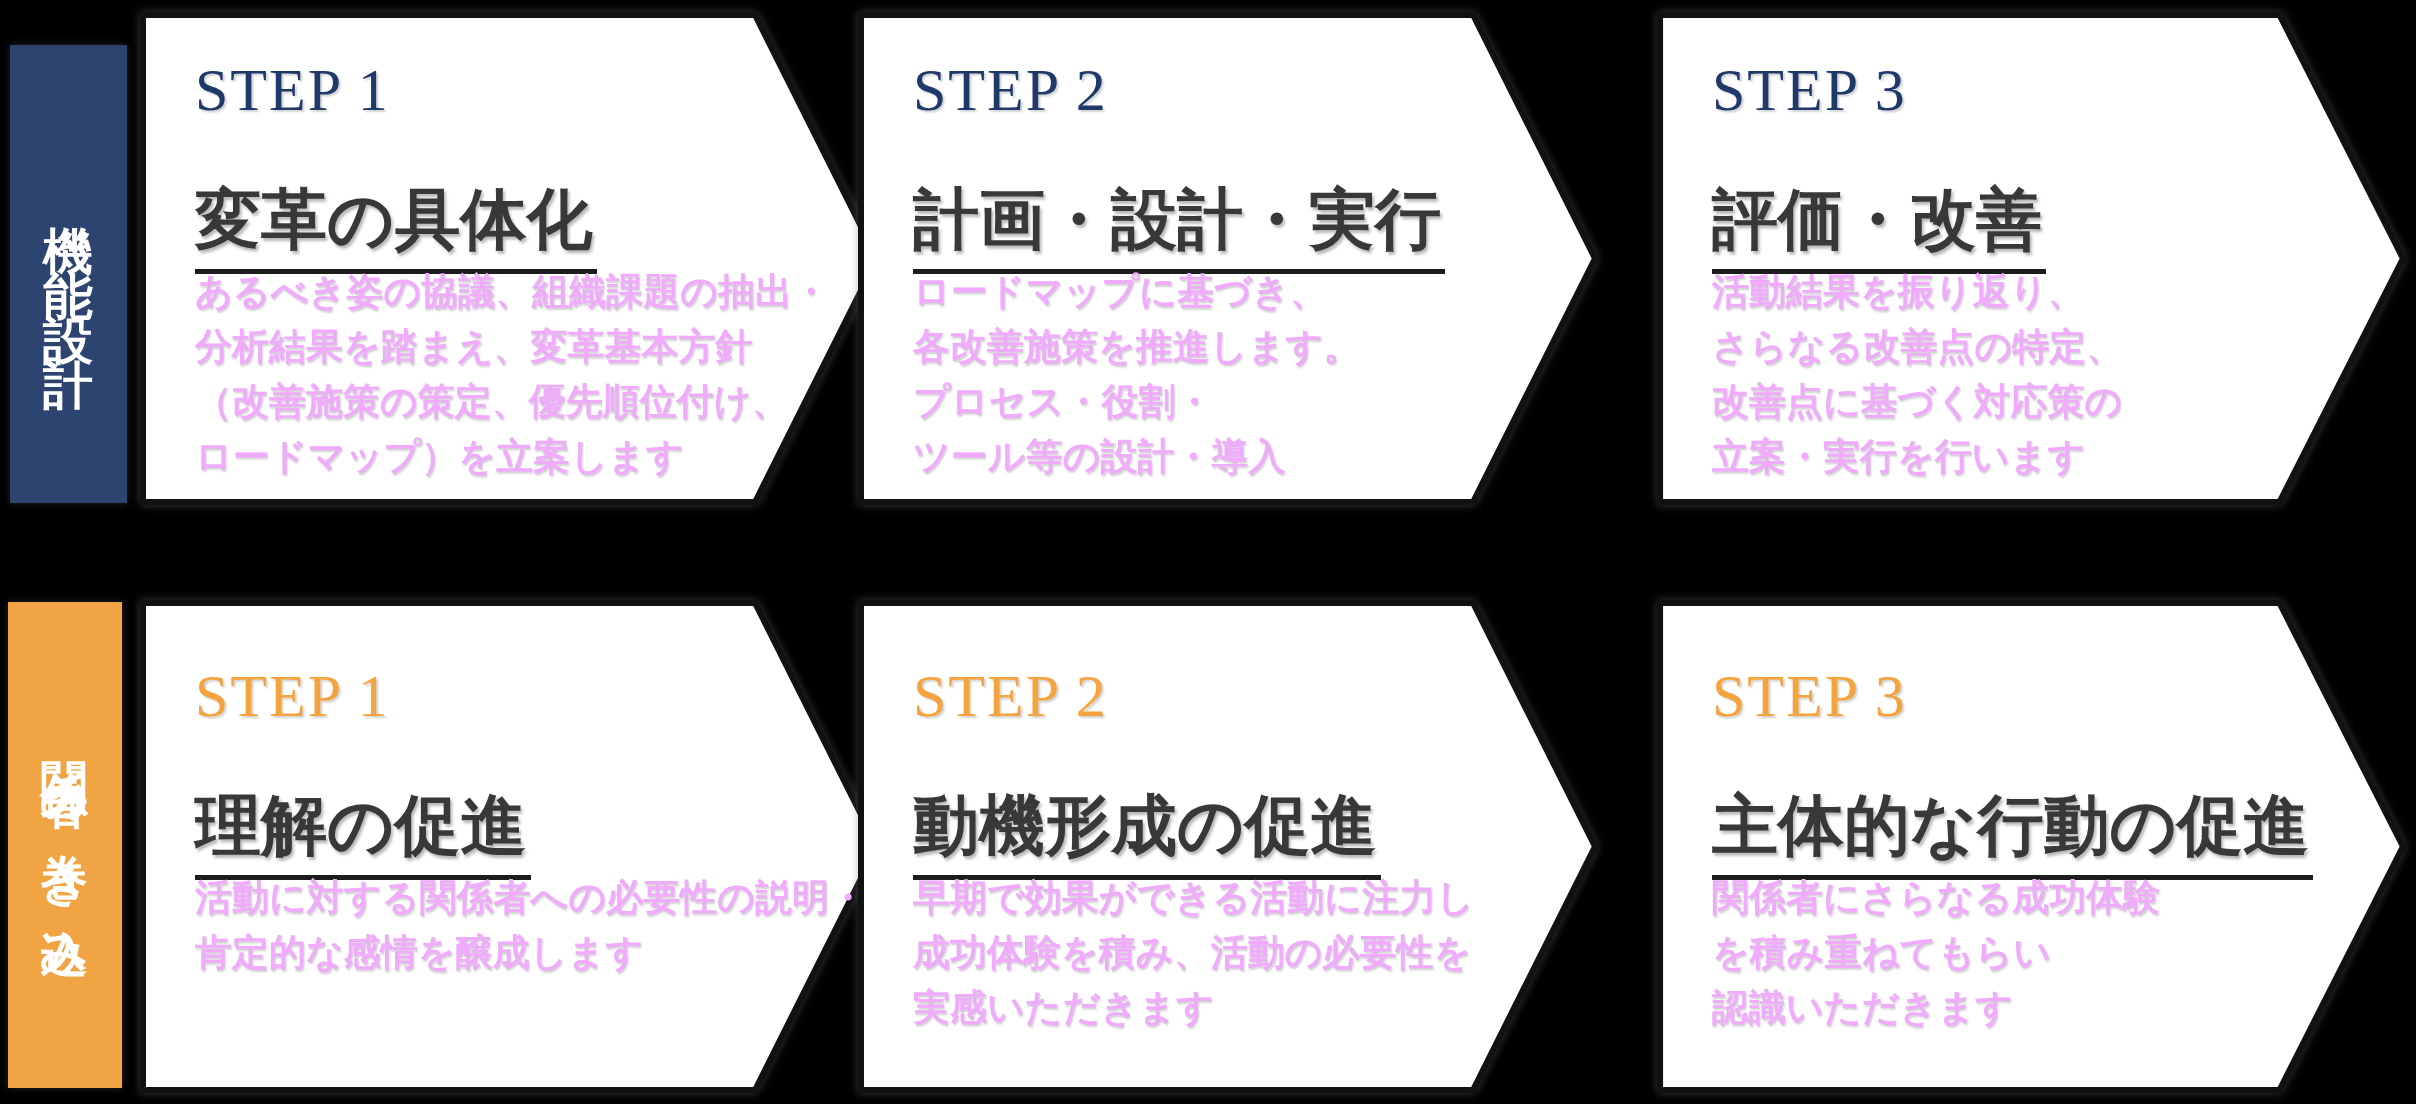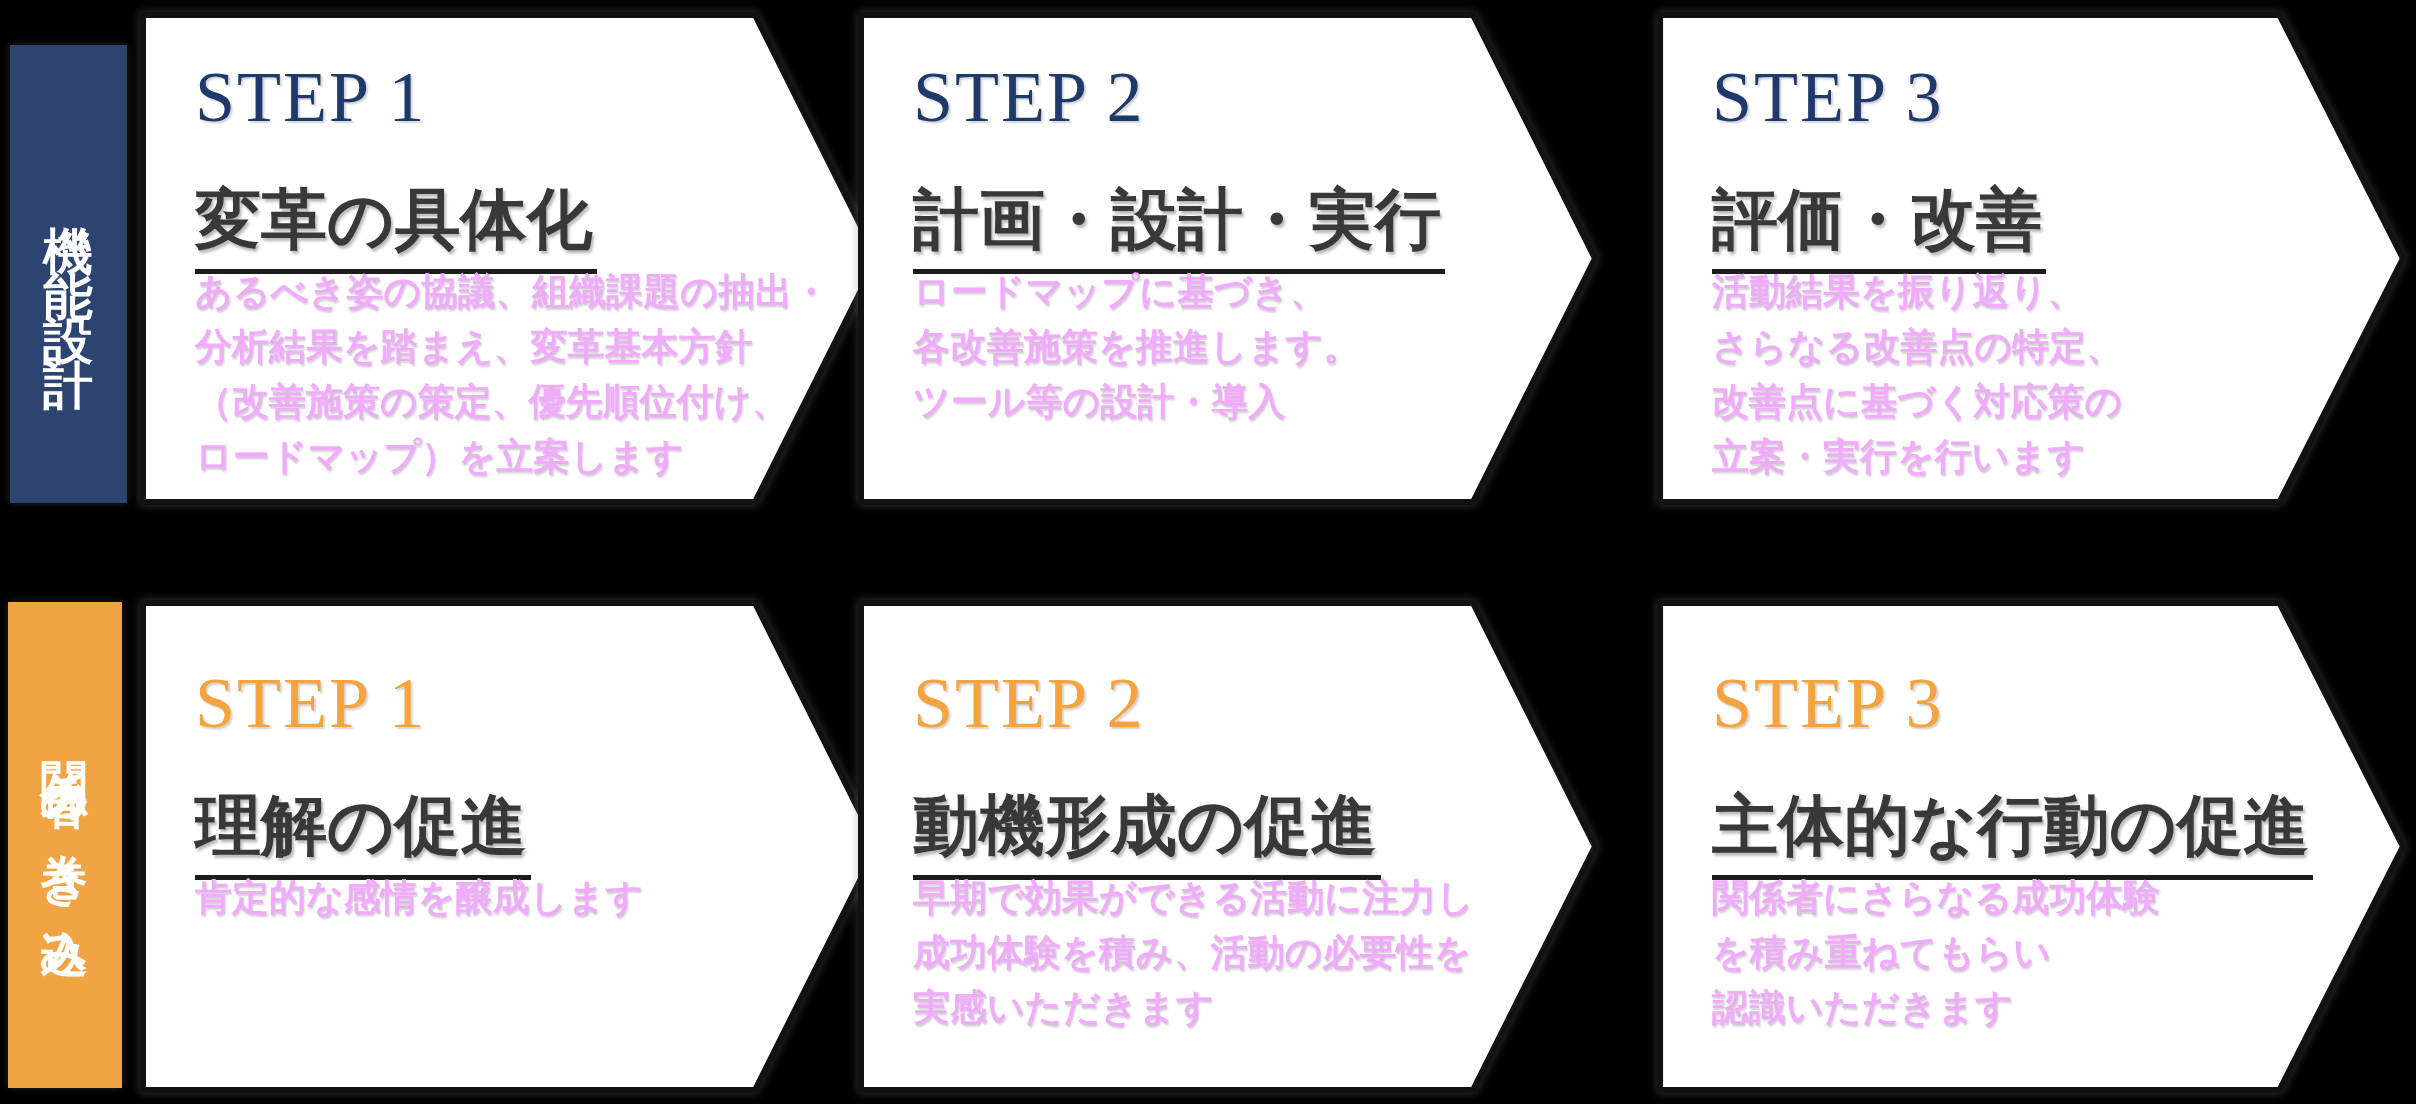--- a/index.html
+++ b/index.html
@@ -41,21 +41,21 @@
     position:absolute;left:0;top:0;width:100%;height:100%;
     filter:drop-shadow(0 0 5px rgba(125,125,125,0.45));
   }
 
   .content{position:absolute;left:55px;top:0;width:640px;z-index:2;}
   .row1 .content{top:18px;}
 
   .step-title{
     position:absolute;left:0;top:44px;
     font-family:"Liberation Serif","DejaVu Serif",serif;
-    font-size:72px;line-height:1.15;
+    font-size:60px;line-height:1.15;
     letter-spacing:2px;
     color:var(--accent);
     white-space:nowrap;
     text-shadow:2px 2px 2px rgba(0,0,0,0.18);
   }
   .step-heading{
     position:absolute;left:0;top:168px;
     display:inline-block;
     font-size:66px;line-height:1.2;
     font-weight:bold;color:#383838;
@@ -101,20 +101,21 @@
     <div class="step-box b1">
       <svg class="arrow-svg" viewBox="0 0 740 493" preserveAspectRatio="none">
         <polygon points="3,3 615,3 737,246.5 615,490 3,490" fill="#ffffff" stroke="#111111" stroke-width="6"></polygon>
       </svg>
       <div class="content">
         <div class="step-title">STEP 2</div>
         <div class="step-heading">計画・設計・実行</div>
         <div class="step-body">
           <div class="line">ロードマップに基づき、</div>
           <div class="line">各改善施策を推進します。</div>
+          <div class="line">プロセス・役割・</div>
           <div class="line">ツール等の設計・導入</div>
         </div>
       </div>
     </div>
 
     <div class="step-box b2">
       <svg class="arrow-svg" viewBox="0 0 740 493" preserveAspectRatio="none">
         <polygon points="3,3 615,3 737,246.5 615,490 3,490" fill="#ffffff" stroke="#111111" stroke-width="6"></polygon>
       </svg>
       <div class="content">
@@ -136,20 +137,21 @@
     </div>
 
     <div class="step-box b0">
       <svg class="arrow-svg" viewBox="0 0 740 493" preserveAspectRatio="none">
         <polygon points="3,3 615,3 737,246.5 615,490 3,490" fill="#ffffff" stroke="#111111" stroke-width="6"></polygon>
       </svg>
       <div class="content">
         <div class="step-title">STEP 1</div>
         <div class="step-heading">理解の促進</div>
         <div class="step-body">
+          <div class="line">活動に対する関係者への必要性の説明・</div>
           <div class="line">肯定的な感情を醸成します</div>
         </div>
       </div>
     </div>
 
     <div class="step-box b1">
       <svg class="arrow-svg" viewBox="0 0 740 493" preserveAspectRatio="none">
         <polygon points="3,3 615,3 737,246.5 615,490 3,490" fill="#ffffff" stroke="#111111" stroke-width="6"></polygon>
       </svg>
       <div class="content">

